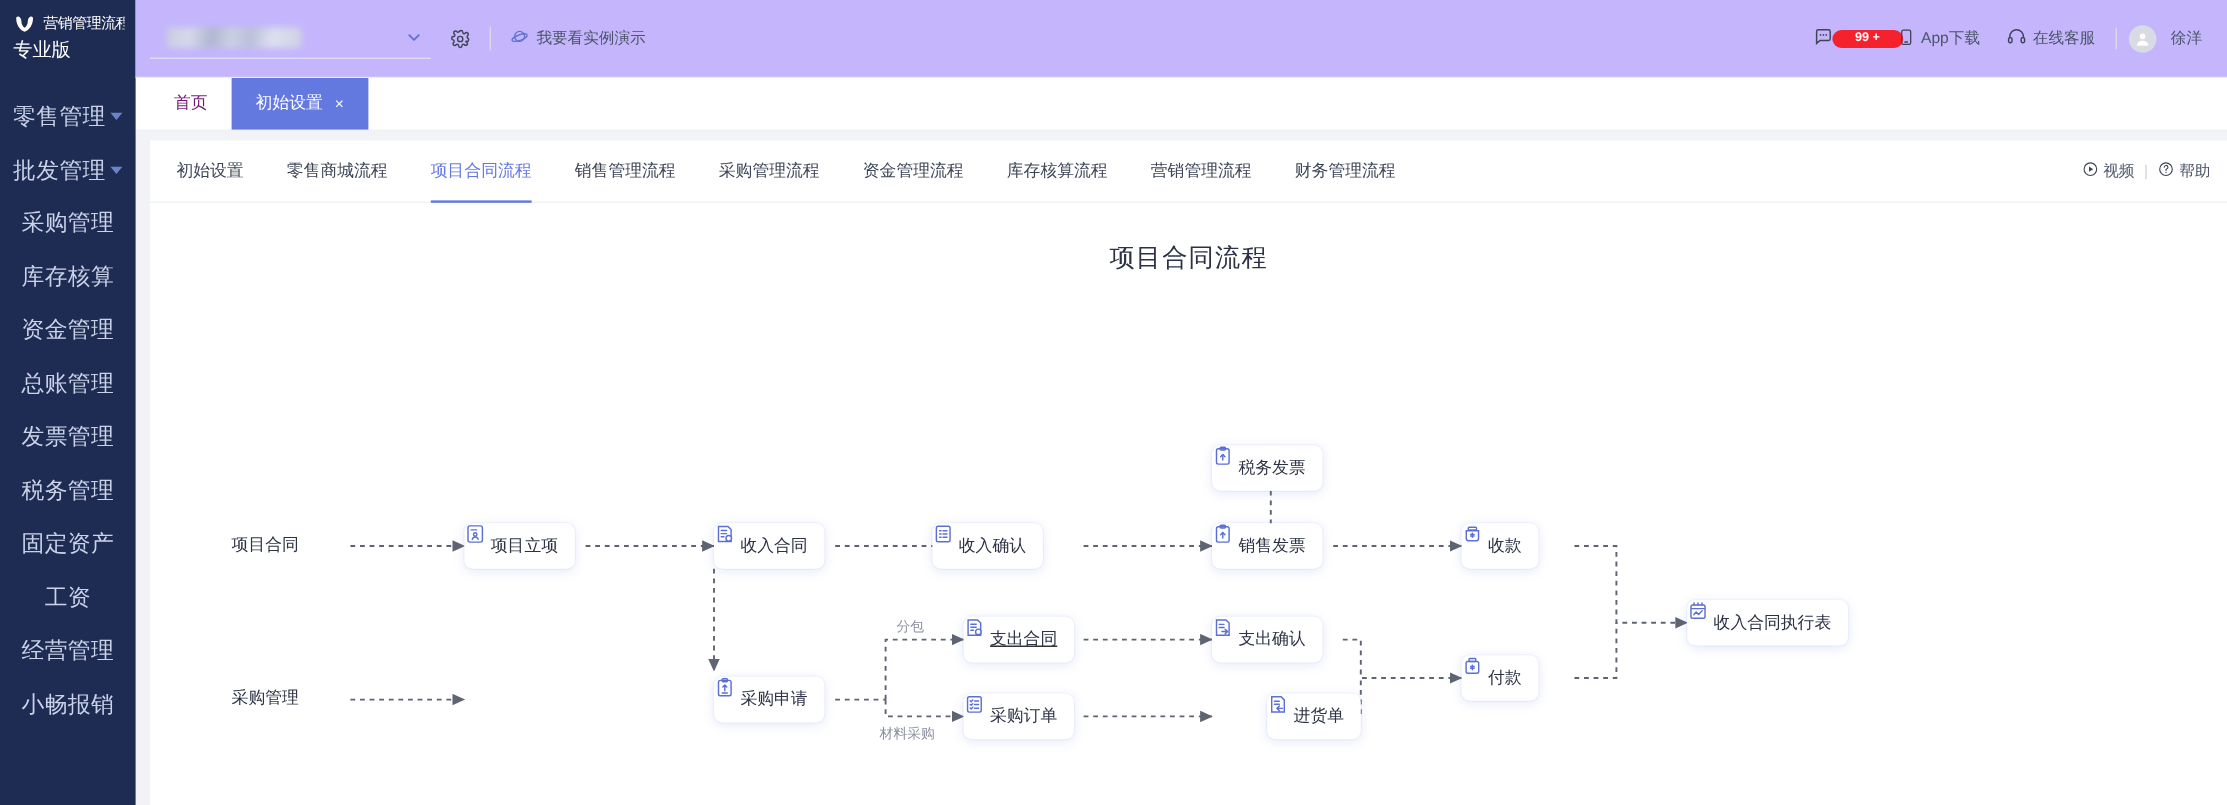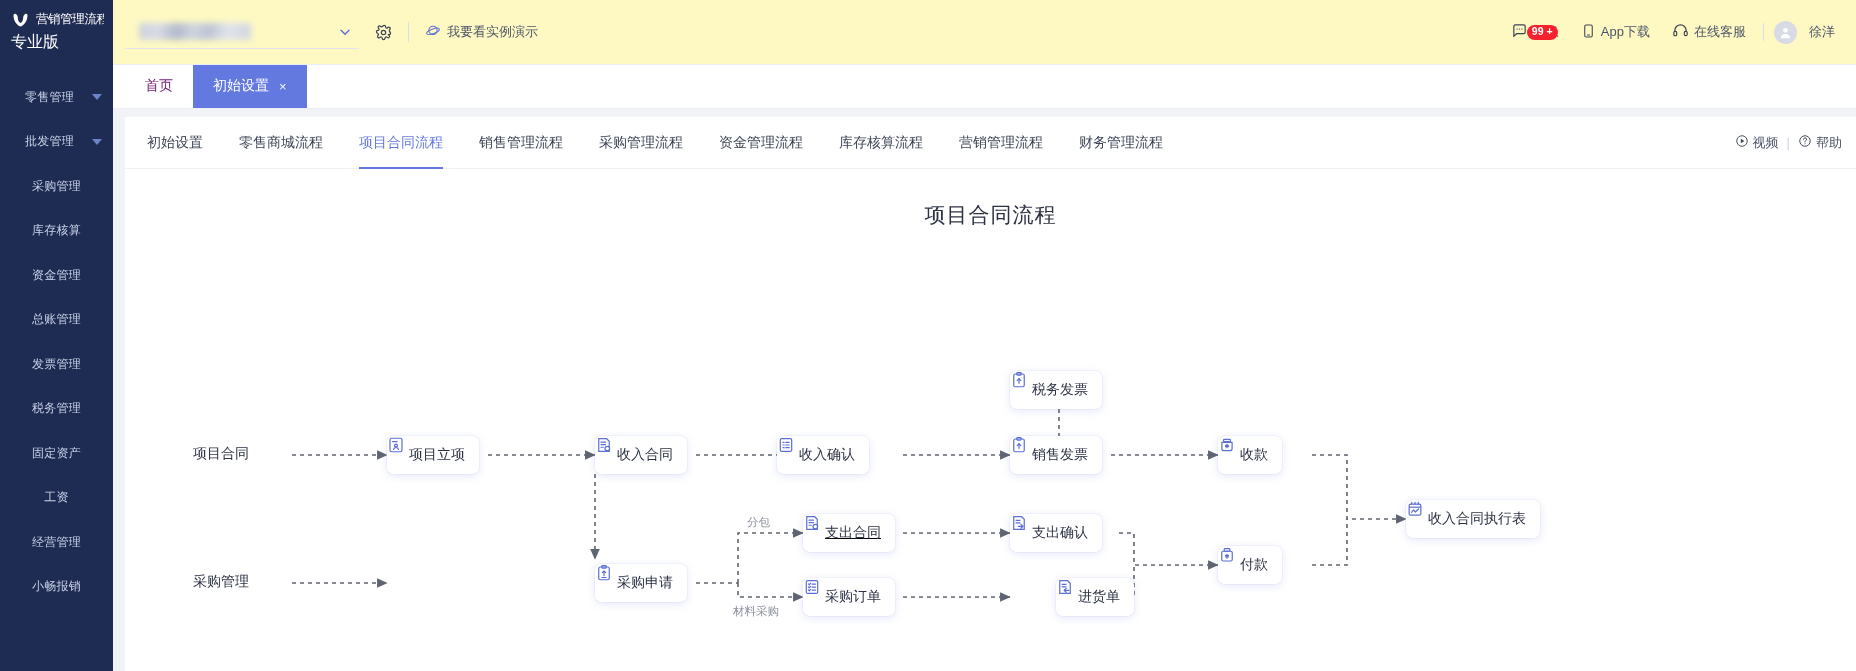--- a/index.html
+++ b/index.html
@@ -24,36 +24,36 @@
     color: #ffffff; font-size: 12.5px; letter-spacing: -0.4px;
     white-space: nowrap; overflow: hidden; width: 68px;
   }
   .brand-sub {
     color: #ffffff; font-size: 16px; margin-top: 2px; padding-left: 1px;
     letter-spacing: 0px;
   }
   .menu { padding-top: 10px; }
   .menu-item {
     height: 44.5px; display: flex; align-items: center; justify-content: center;
-    color: #c9d2e8; font-size: 12px; cursor: pointer; position: relative;
+    color: #c9d2e8; font-size: 19px; cursor: pointer; position: relative;
     letter-spacing: 0.3px;
   }
   .menu-item .caret {
     position: absolute; right: 11px; width: 0; height: 0;
     border-left: 5px solid transparent; border-right: 5px solid transparent;
     border-top: 6px solid #6b84c9;
   }
   .menu-item.with-caret { padding-right: 14px; }
 
   
   .right { flex: 1; display: flex; flex-direction: column; min-width: 0; }
 
   
   .topbar {
-    height: 65px; background: #fef9c3; display: flex; align-items: center;
+    height: 65px; background: #c4b5fd; display: flex; align-items: center;
     border-bottom: 1px solid #eceef5; position: relative;
   }
   .company-box {
     display: flex; align-items: center; width: 234px; margin-left: 12px;
     border-bottom: 1px solid #e2e5ef; height: 34px; position: relative;
   }
   .company-blur {
     width: 112px; height: 17px; margin-left: 14px; border-radius: 2px;
     background: linear-gradient(100deg,#c9cfe0 0%,#d7dbe8 18%,#aeb6cd 34%,
       #cdd3e2 48%, #b9c1d6 62%, #dfe3ee 78%, #cfd4e3 100%);
@@ -71,21 +71,21 @@
   .topbar-right {
     margin-left: auto; display: flex; align-items: center; gap: 0;
     padding-right: 10px; height: 100%;
   }
   .tr-item {
     display: flex; align-items: center; gap: 5px; color: #4b5468;
     font-size: 13px; cursor: pointer; position: relative; padding: 0 11px;
   }
   .badge {
     position: absolute; top: 3px; left: 27px; background: #f5222d; color: #fff;
-    font-size: 10.5px; font-weight: bold; border-radius: 9px; padding: 1px 5px 2px;
+    font-size: 10.5px; font-weight: bold; border-radius: 9px; padding: 1px 19px 2px;
     line-height: 1.1; white-space: nowrap; text-align: center;
   }
   .tr-sep { width: 1px; height: 18px; background: #dcdfe8; margin: 0 6px; }
   .avatar {
     width: 23px; height: 23px; border-radius: 50%; background: #d8dbe4;
     display: flex; align-items: center; justify-content: center; flex: 0 0 23px;
   }
   .user-name { color: #4b5468; font-size: 13px; margin-left: 7px; }
 
   

